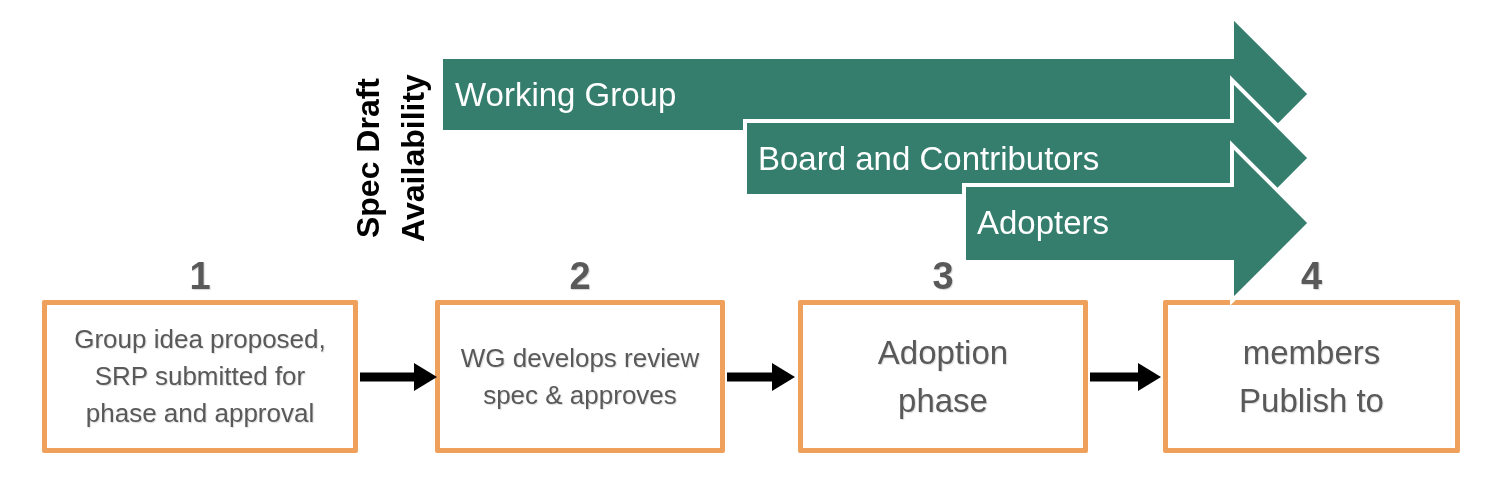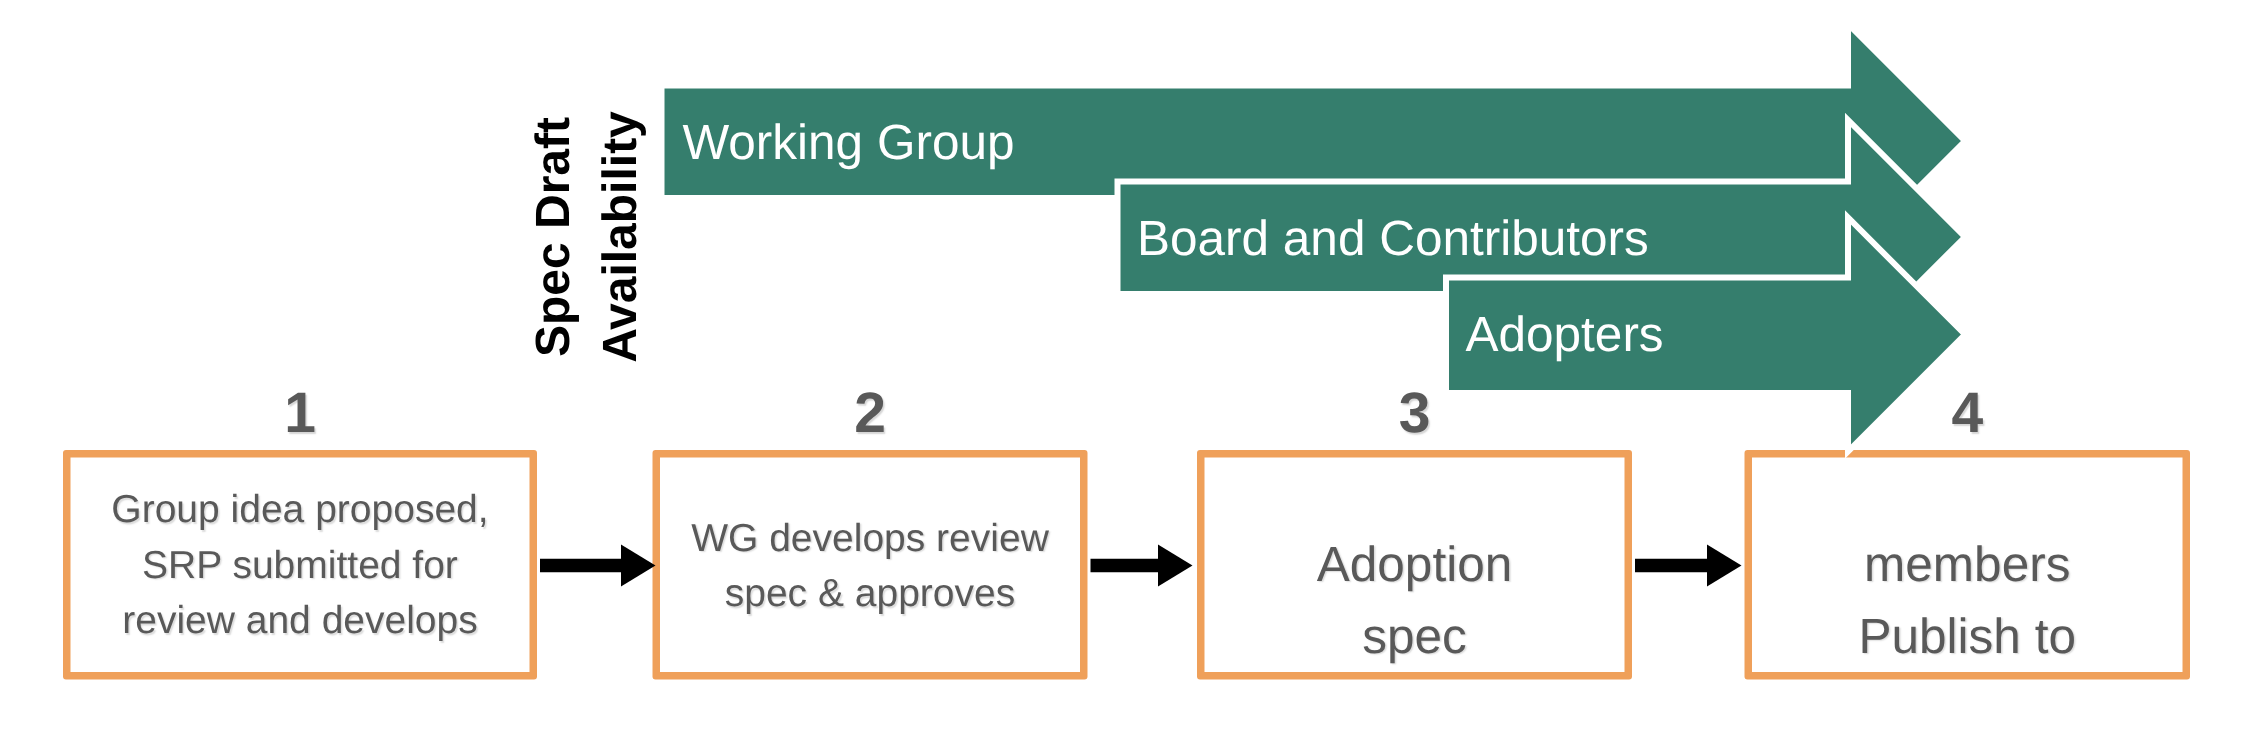--- a/index.html
+++ b/index.html
@@ -85,55 +85,55 @@
     justify-content: center;
     text-align: center;
     color: #595959;
     text-shadow: 1px 1px 1px rgba(89,89,89,0.22);
   }
   .step--1 { left: 42px;   width: 316px; }
   .step--2 { left: 435px;  width: 290px; }
   .step--3 { left: 798px;  width: 290px; }
   .step--4 { left: 1163px; width: 297px; }
   .step--small .step-box { font-size: 26px; line-height: 37px; }
-  .step--large .step-box { font-size: 33px; line-height: 48px; justify-content: flex-end; }
+  .step--large .step-box { font-size: 33px; line-height: 48px; }
   .step-box .line { display: block; }
 </style>
 </head>
 <body>
 
 <div class="canvas">
 
   <div class="avail-label">
     <span>Spec Draft</span>
     <span>Availability</span>
   </div>
 
   <div class="step step--1 step--small">
     <div class="step-number">1</div>
     <div class="step-box">
       <span class="line">Group idea proposed,</span>
       <span class="line">SRP submitted for</span>
-      <span class="line">review and develops</span>
+      <span class="line">phase and approval</span>
     </div>
   </div>
 
   <div class="step step--2 step--small">
     <div class="step-number">2</div>
     <div class="step-box">
       <span class="line">WG develops review</span>
       <span class="line">spec &amp; approves</span>
     </div>
   </div>
 
   <div class="step step--3 step--large">
     <div class="step-number">3</div>
     <div class="step-box">
       <span class="line">Adoption</span>
-      <span class="line">spec</span>
+      <span class="line">phase</span>
     </div>
   </div>
 
   <div class="step step--4 step--large">
     <div class="step-number">4</div>
     <div class="step-box">
       <span class="line">members</span>
       <span class="line">Publish to</span>
     </div>
   </div>

